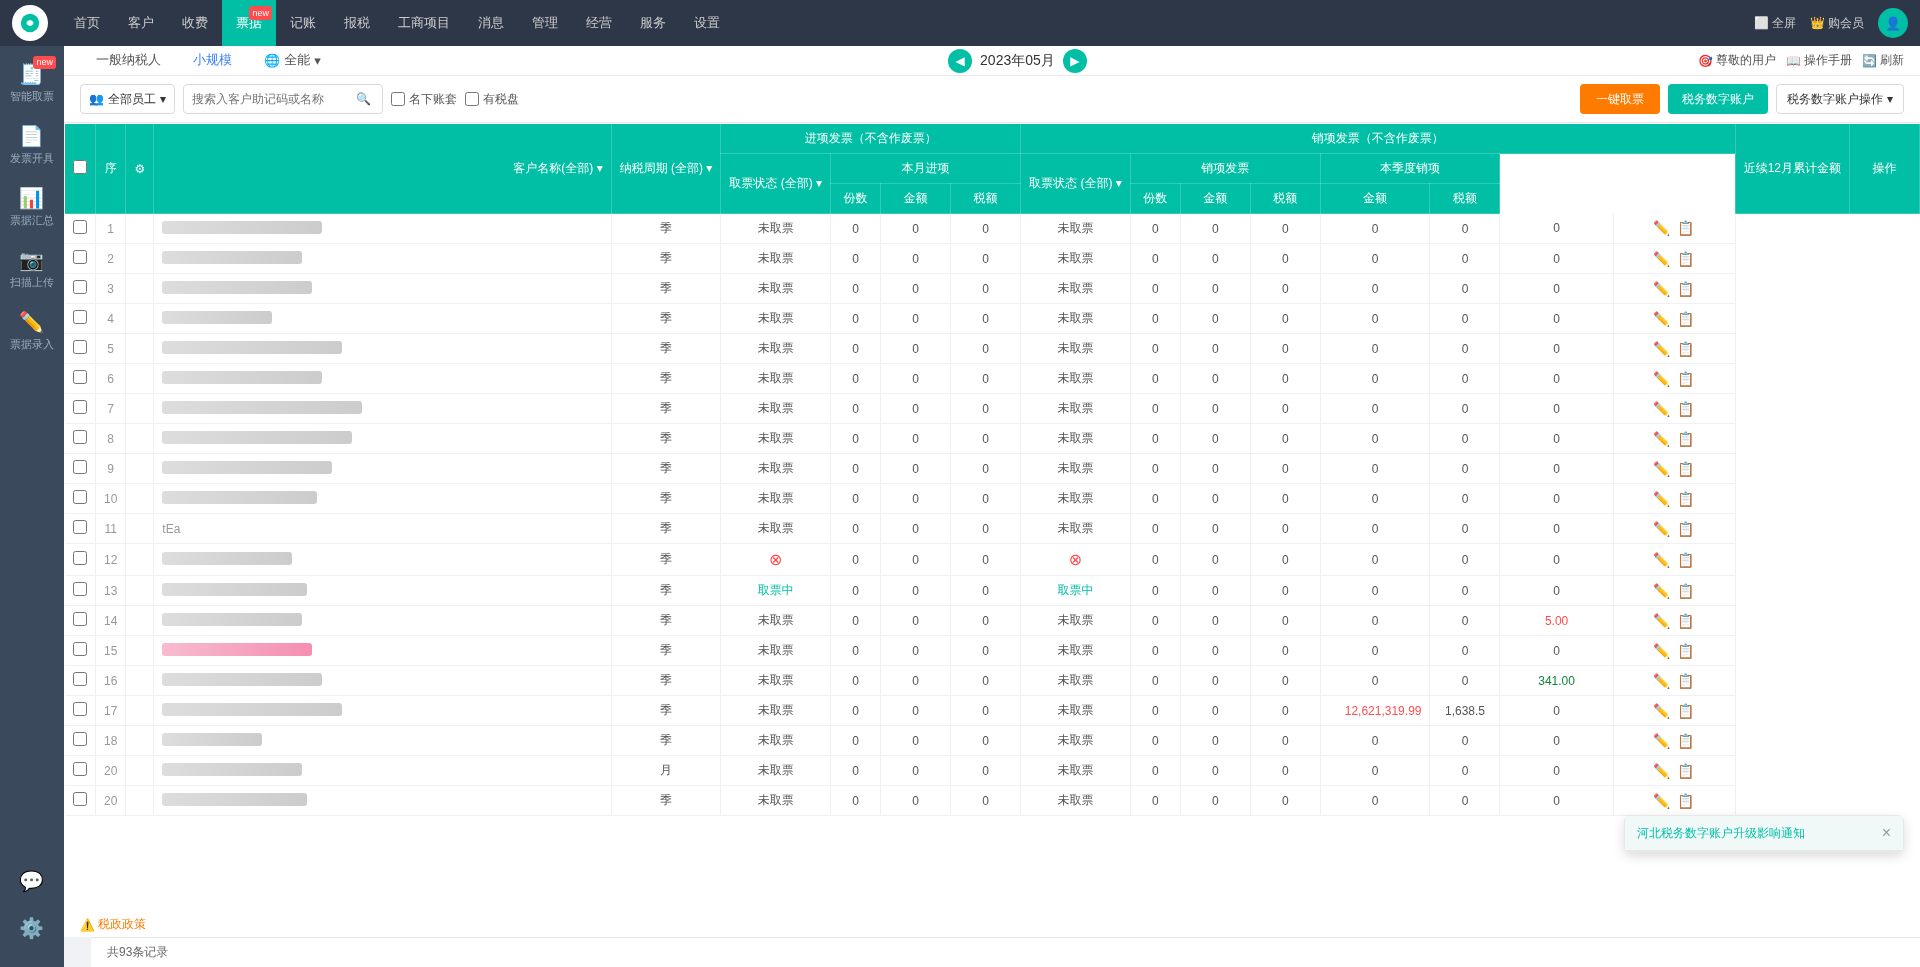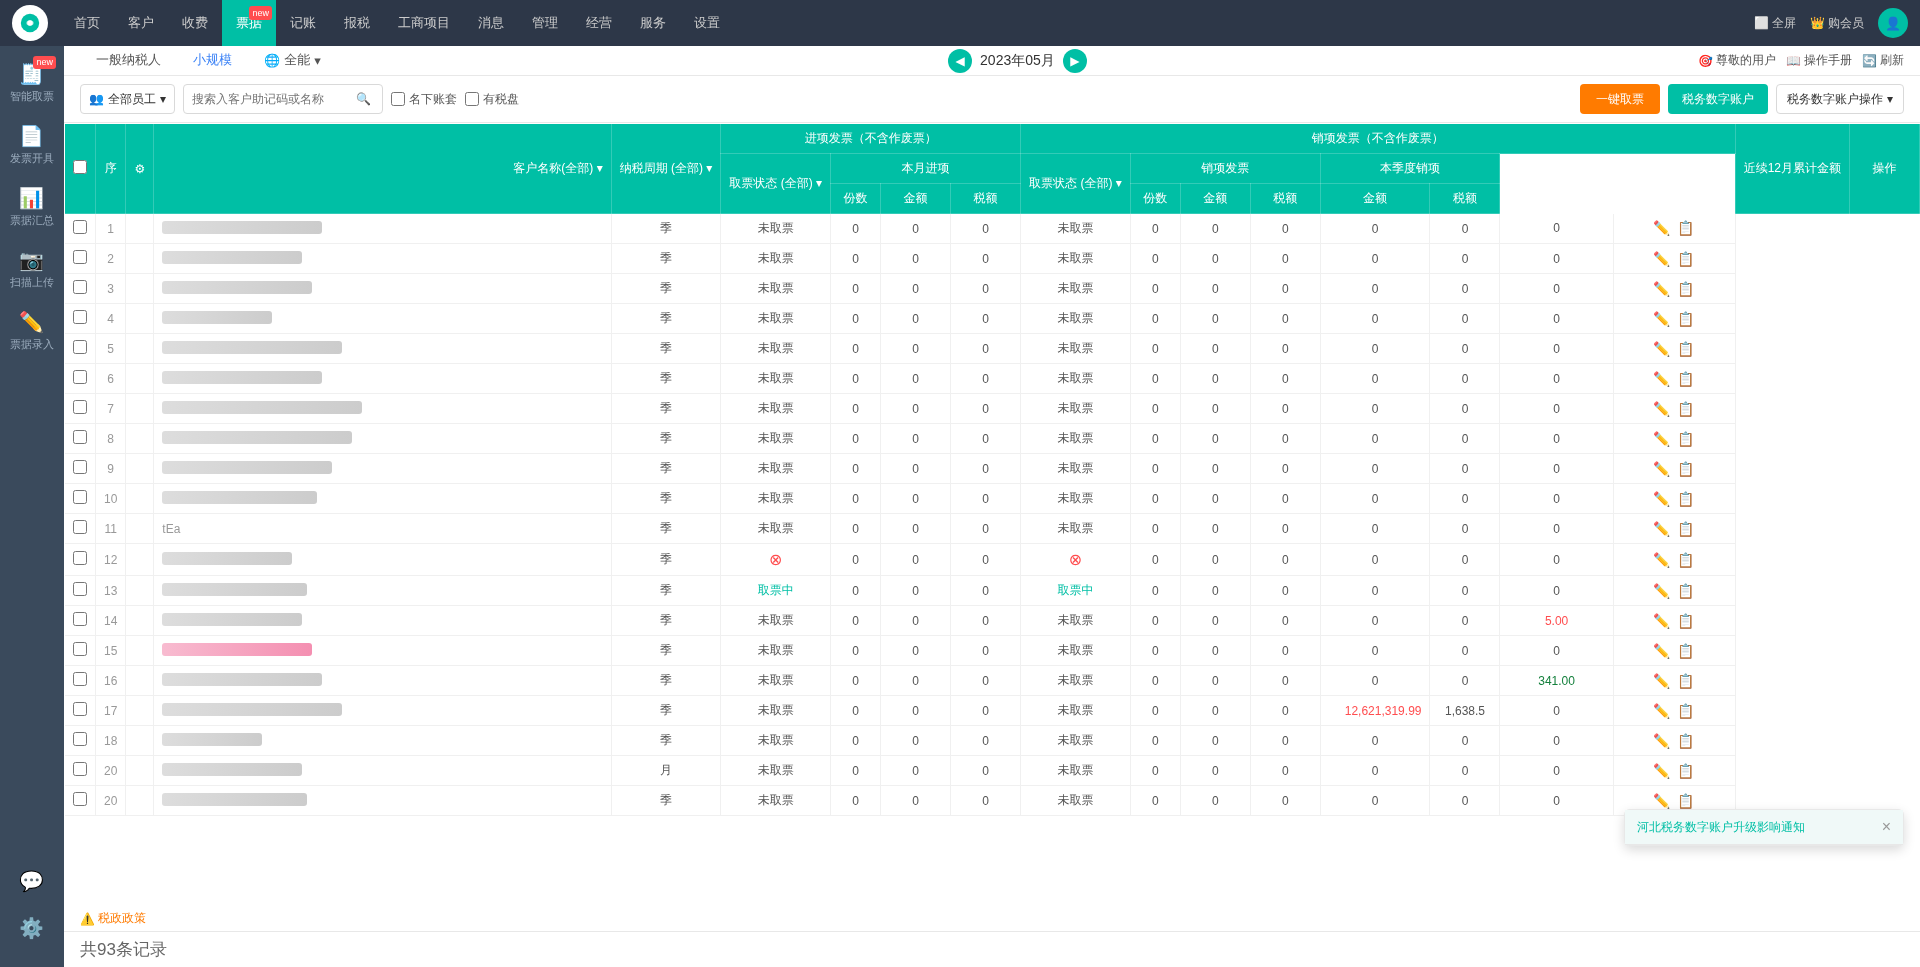--- a/index.html
+++ b/index.html
@@ -255,24 +255,25 @@
       display: inline-block;
     }
     .action-icons { display: flex; align-items: center; justify-content: center; gap: 6px; }
     .action-icon { cursor: pointer; color: #999; font-size: 14px; }
 
     
     .table-footer {
       background: #fff;
       padding: 6px 16px;
       border-top: 1px solid #e8e8e8;
-      font-size: 17px;
+      font-size: 12px;
       color: #666;
       display: flex;
       align-items: center;
+      margin-left: 27px;
     }
 
     
     .notification-popup {
       position: absolute;
       right: 16px;
       bottom: 30px;
       width: 280px;
       background: #fff;
       border: 1px solid #e8e8e8;

